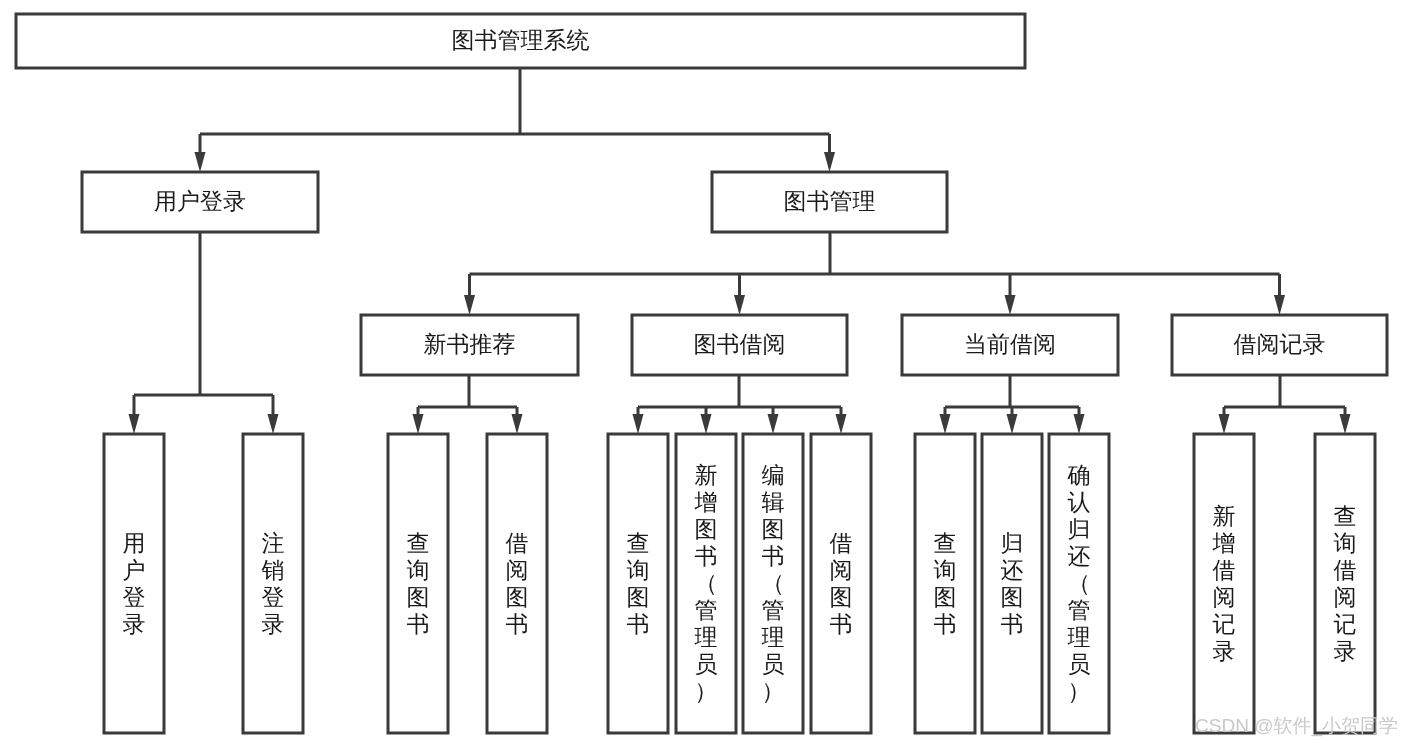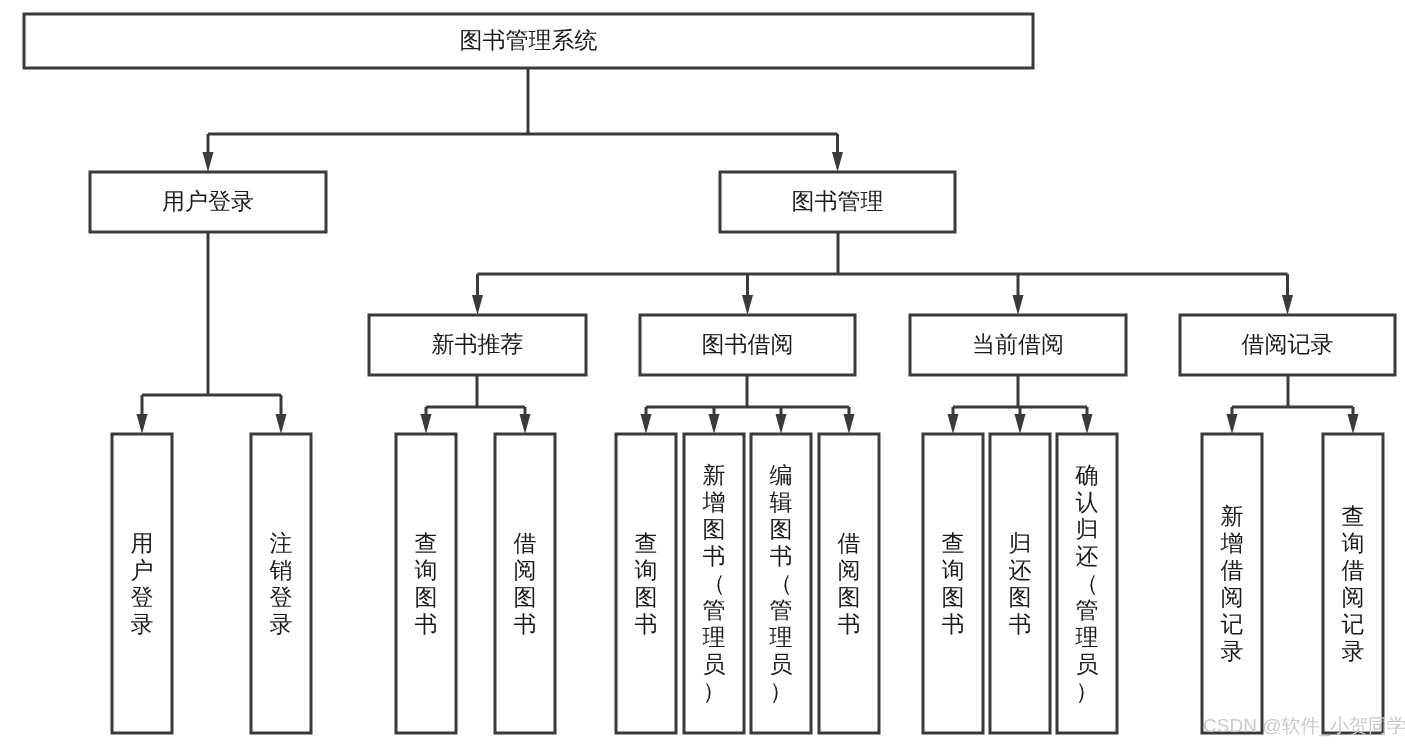--- a/index.html
+++ b/index.html
@@ -9,21 +9,21 @@
   }
   body {
     width: 1405px;
     height: 747px;
     font-family: "Liberation Sans", "DejaVu Sans", sans-serif;
     overflow: hidden;
     position: relative;
   }
   #diagram-root {
     position: absolute;
-    left: 8px;
+    left: 0;
     top: 0;
     width: 1222px;
     height: 747px;
   }
   svg.flow {
     display: block;
     width: 1405px;
     height: 747px;
     background: #ffffff;
   }

